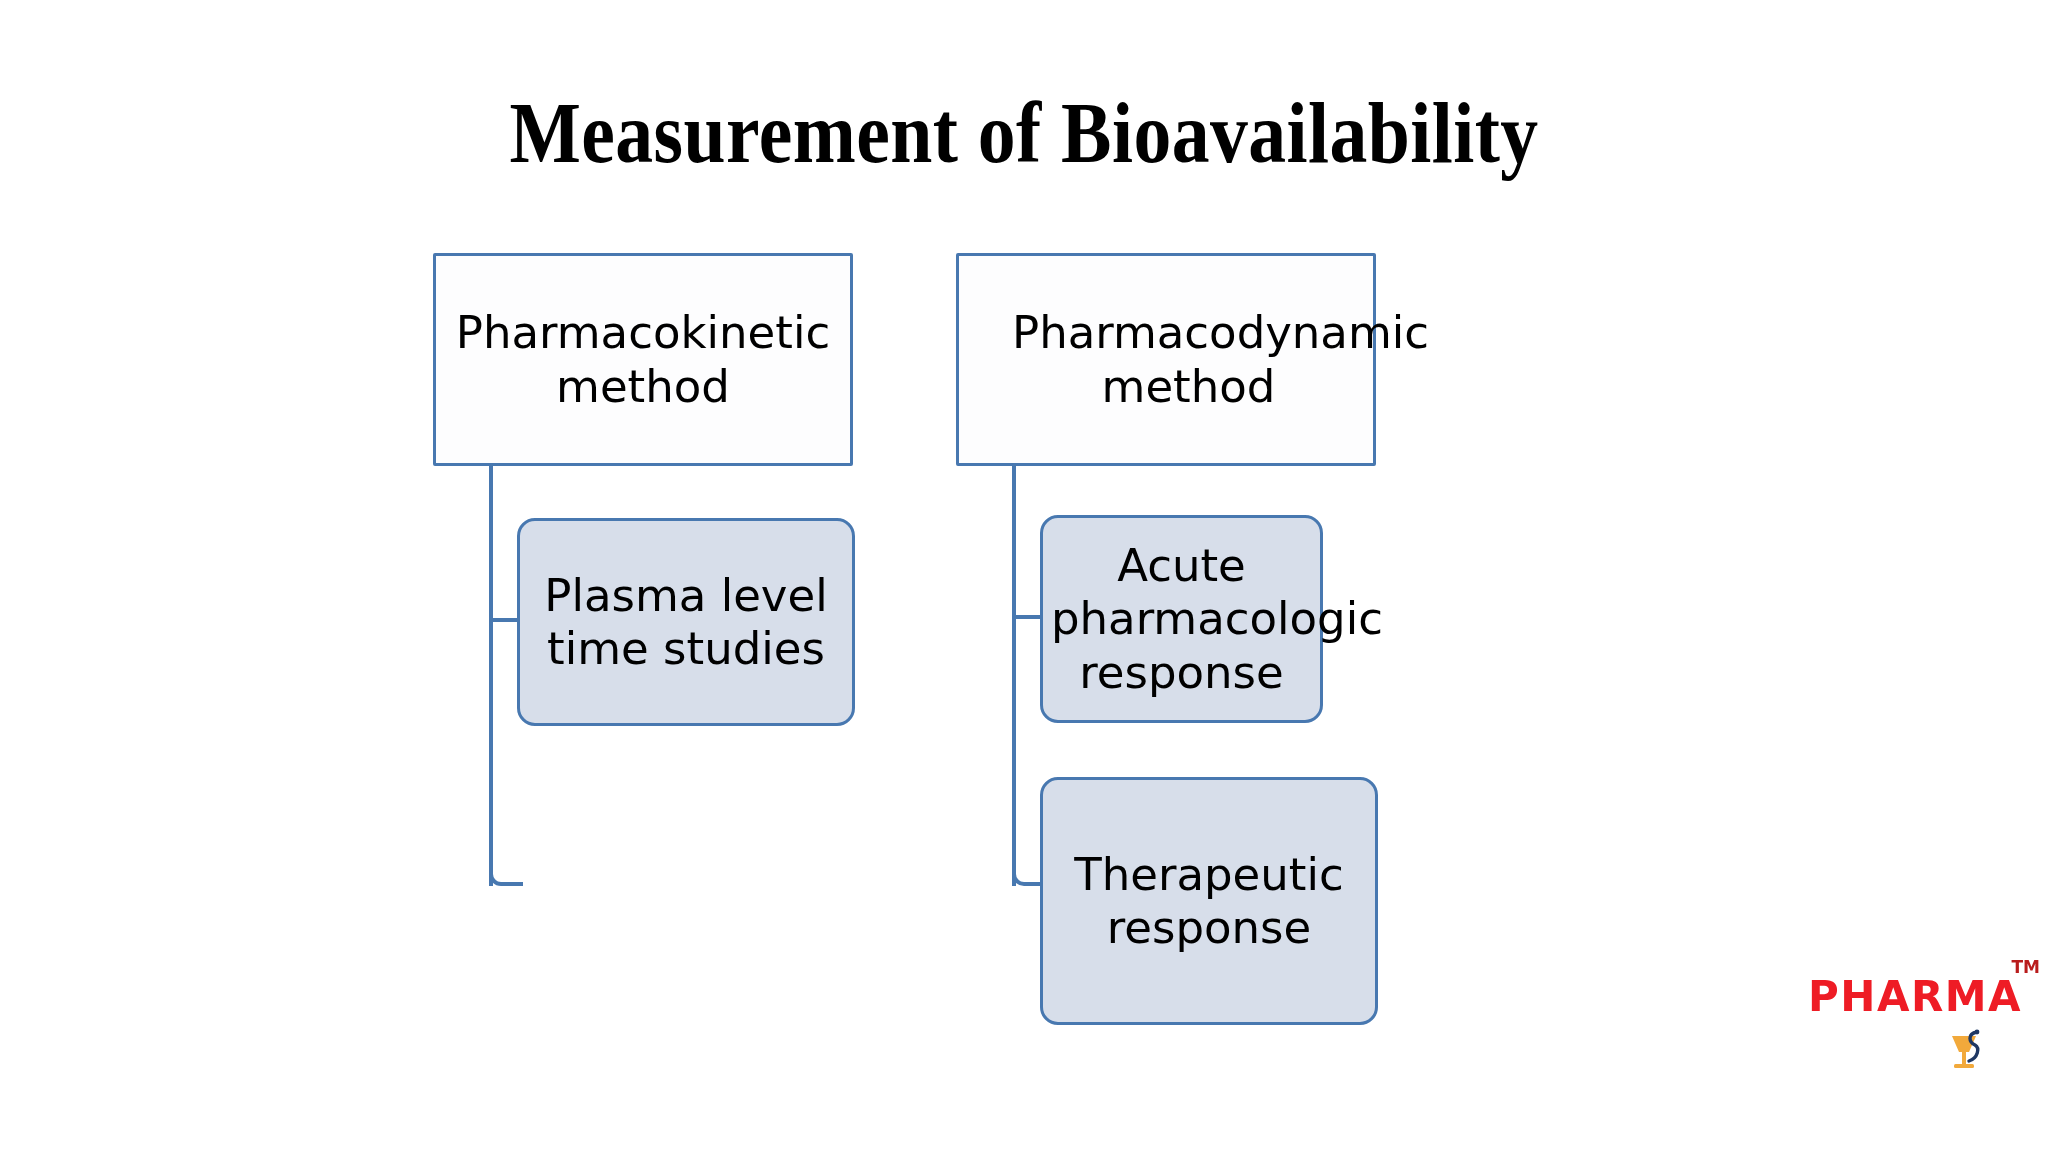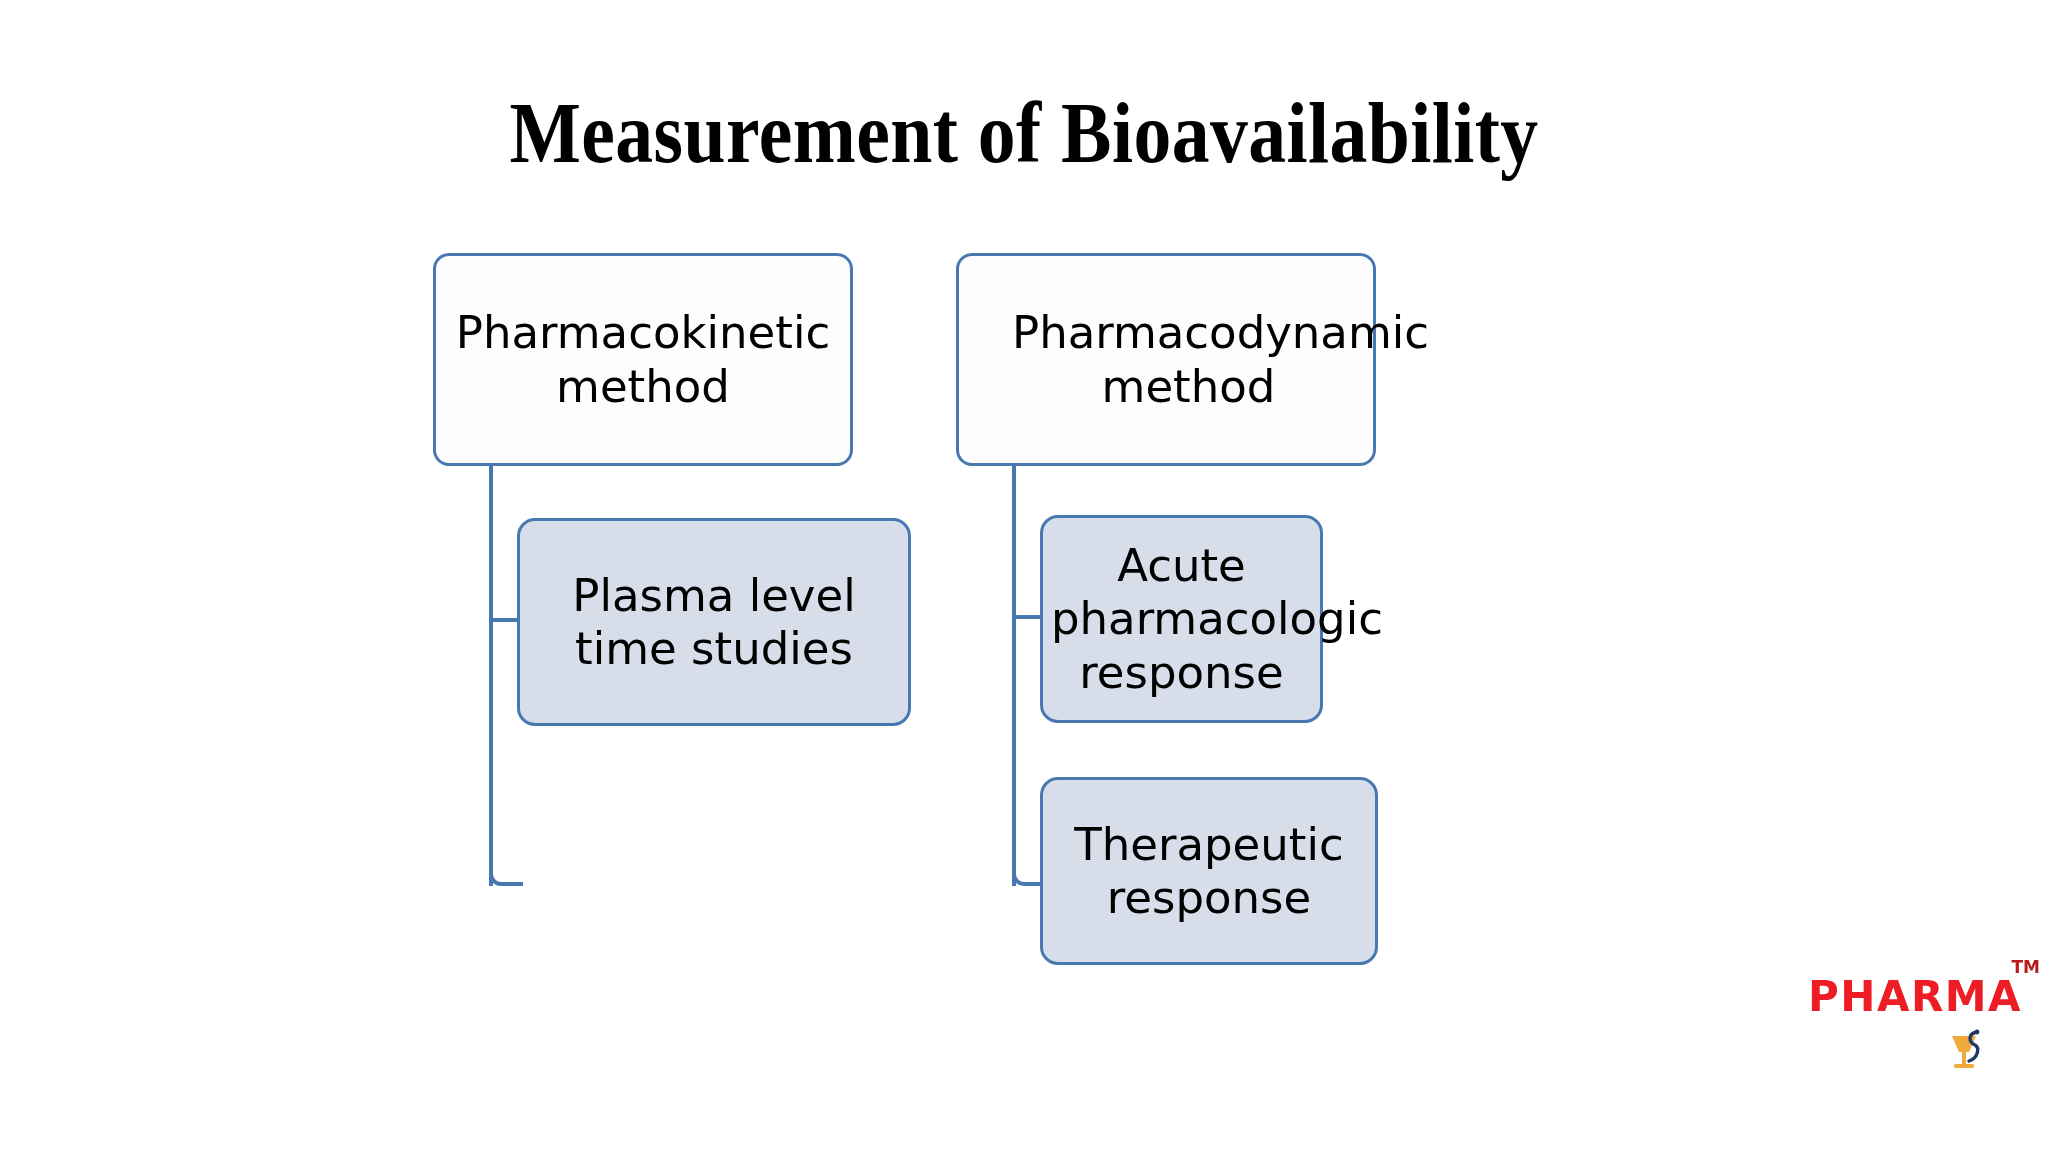--- a/index.html
+++ b/index.html
@@ -52,38 +52,38 @@
   }
   .node .label {
     display: block;
     width: 100%;
     padding: 0 8px;
     box-sizing: border-box;
     white-space: pre-line;
   }
   .node.parent {
     background: #FDFDFE;
-    border-radius: 16px;
+    border-radius: 2px;
     font-size: 45px;
     line-height: 1.18;
   }
   .node.child {
     background: #D7DEEA;
     border-radius: 18px;
     font-size: 45px;
     line-height: 1.18;
   }
 
   
   #node-pk        { left: 433px;  top: 253px; width: 420px;  height: 213px; }
   #node-pd        { left: 956px;  top: 253px; width: 420px;  height: 213px; padding-left: 45px; }
-  #node-plasma    { left: 517px;  top: 518px; width: 394px;  height: 208px; }
+  #node-plasma    { left: 517px;  top: 518px; width: 338px;  height: 208px; }
   #node-urinary   { left: 517px;  top: 777px; width: 338px;  height: 208px; }
   #node-acute     { left: 1040px; top: 515px; width: 283px;  height: 208px; }
-  #node-therap    { left: 1040px; top: 777px; width: 338px;  height: 188px; }
+  #node-therap    { left: 1040px; top: 777px; width: 338px;  height: 248px; }
 
   
   .conn {
     position: absolute;
     background: #4878B0;
   }
   .conn-v { width: 4px; }
   .conn-h { height: 4px; }
   .conn-elbow {
     position: absolute;

